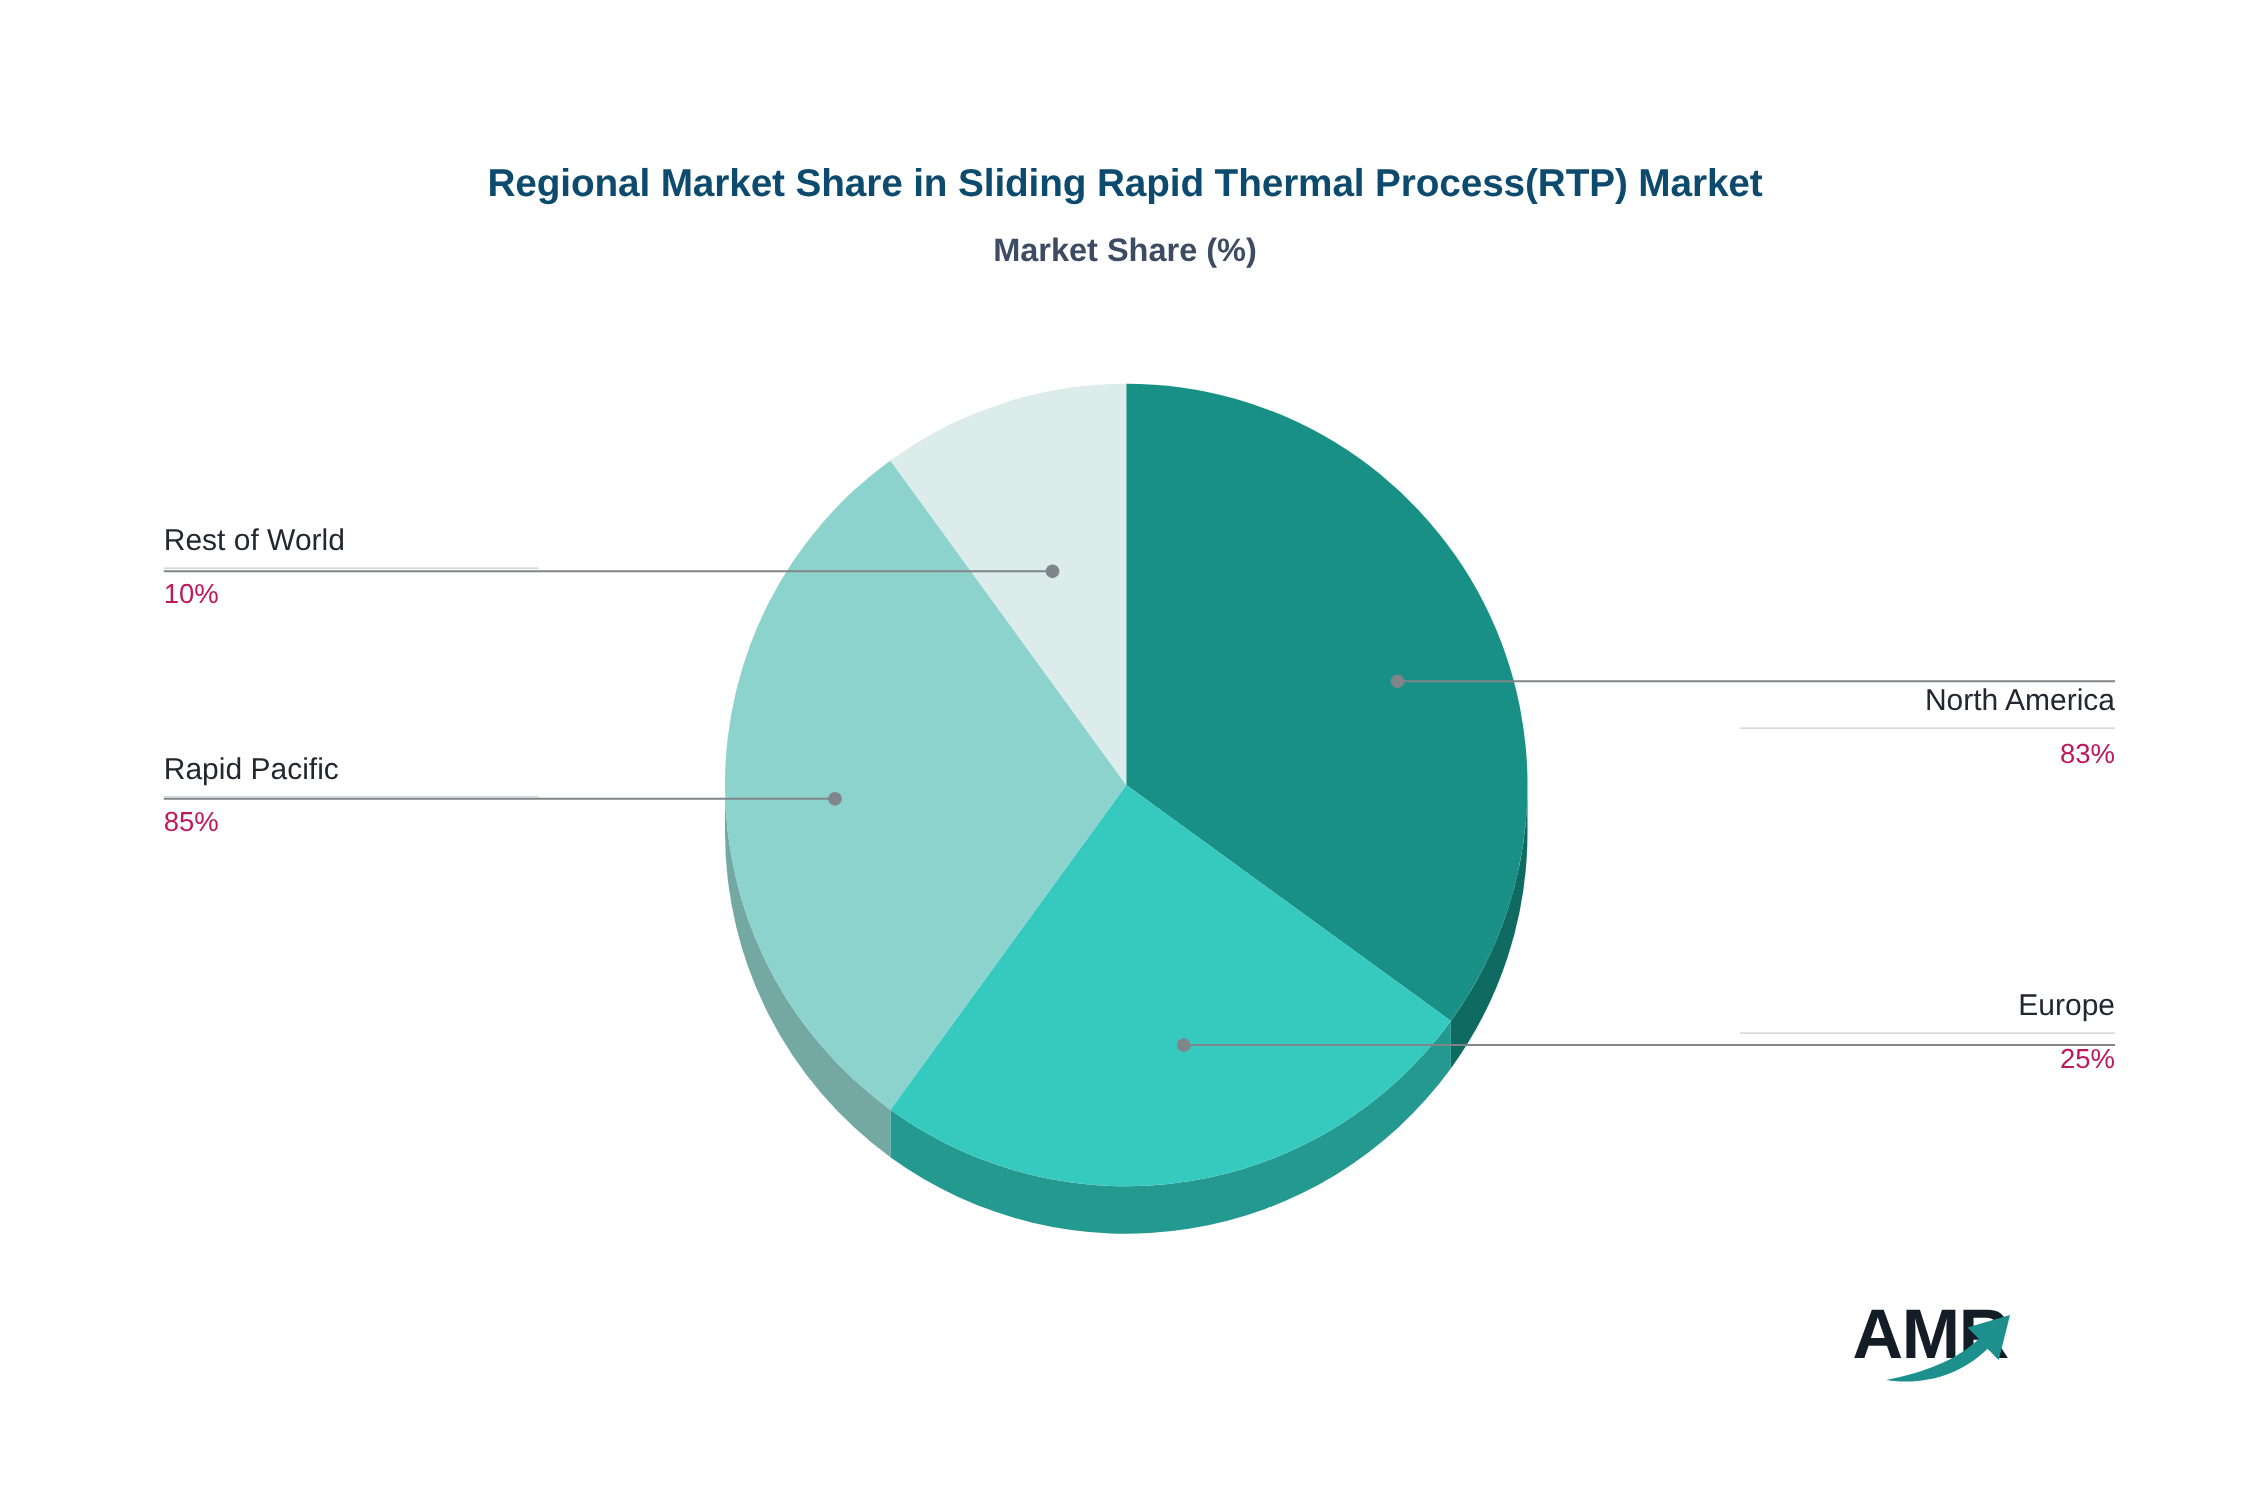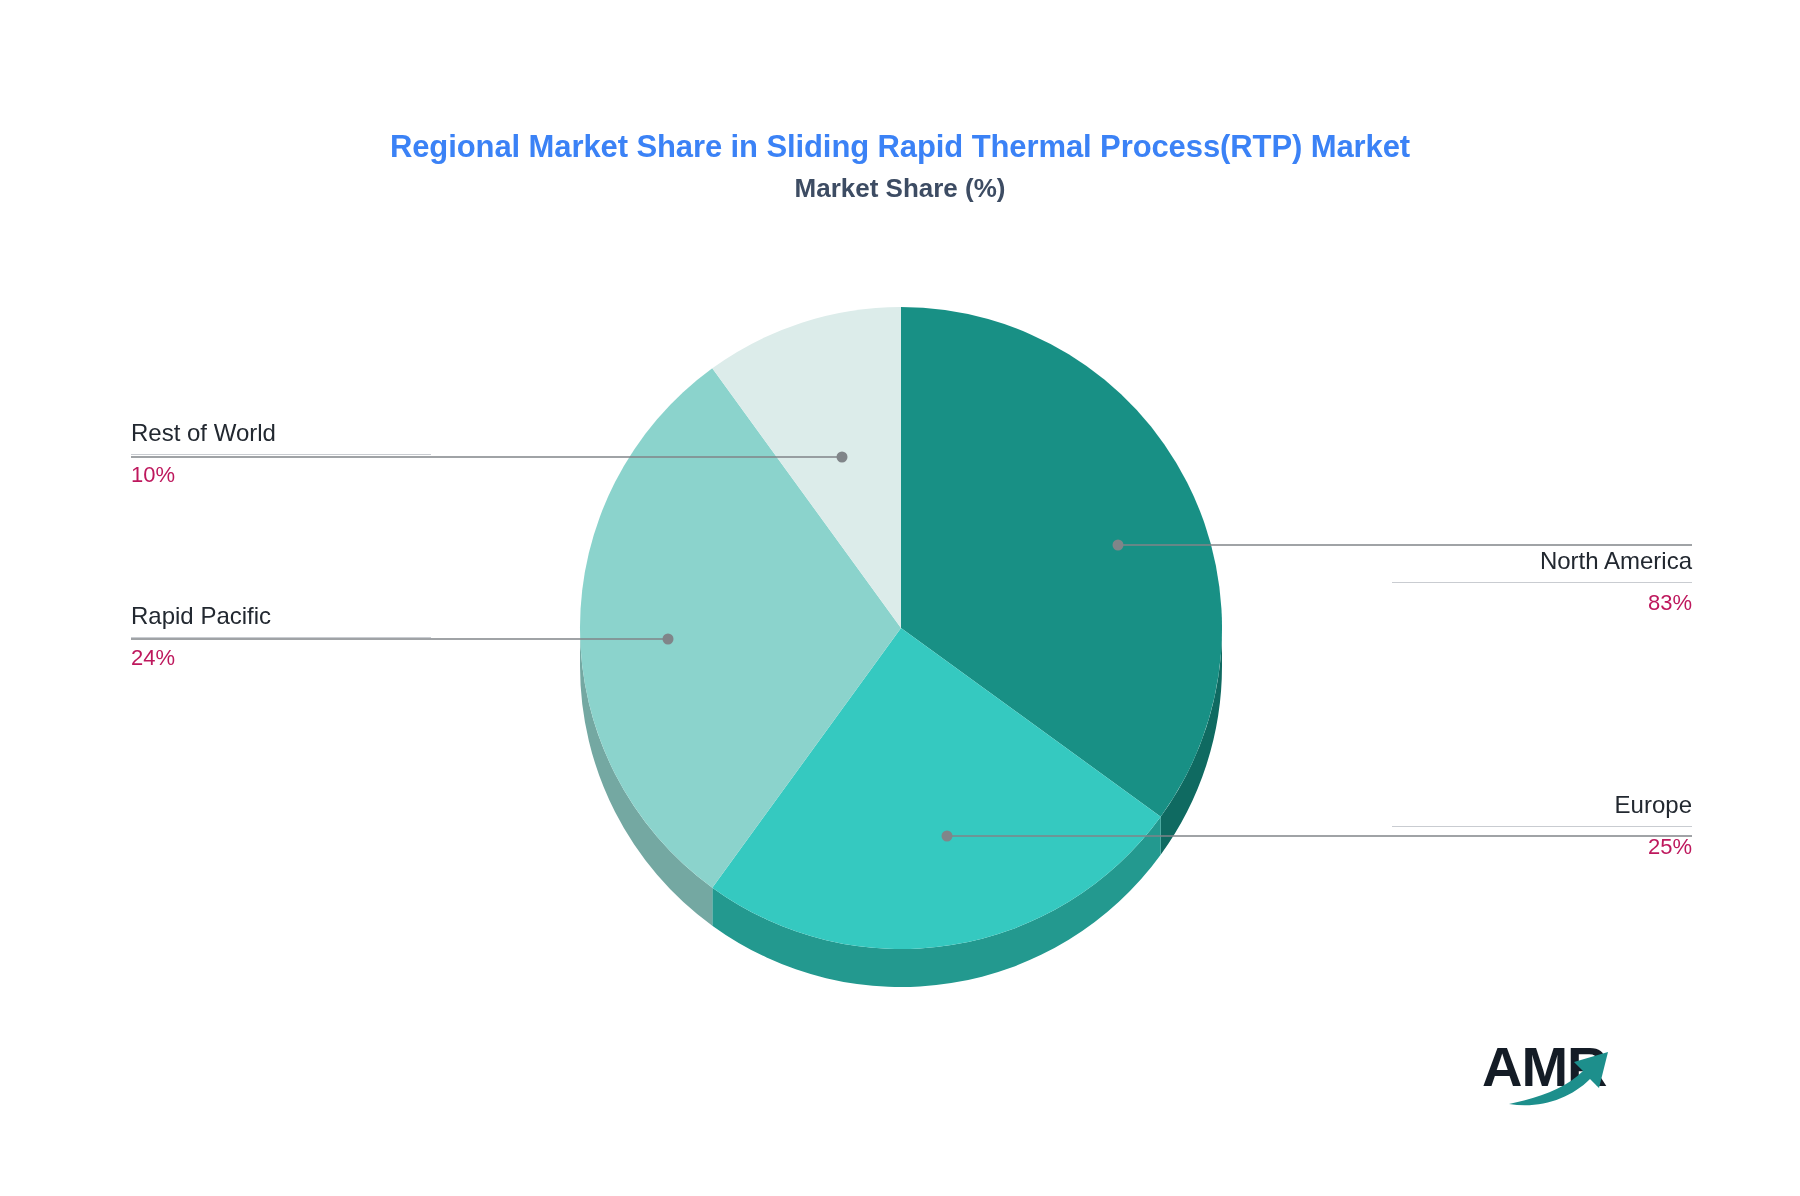--- a/index.html
+++ b/index.html
@@ -29,27 +29,27 @@
     position: absolute;
     left: 0;
     top: 128px;
     width: 1800px;
     text-align: center;
     pointer-events: none;
   }
   .chart-title {
     font-size: 31px;
     font-weight: bold;
-    color: #3b82f6;
+    color: #0c4a6e;
     letter-spacing: -0.1px;
     line-height: 1.2;
     white-space: nowrap;
   }
   .chart-subtitle {
-    margin-top: 8px;
+    margin-top: 20px;
     font-size: 26px;
     font-weight: bold;
     color: #3d4c63;
     line-height: 1.2;
   }
 
   
   .pie-wrap {
     position: absolute;
     left: 0;
@@ -149,21 +149,21 @@
 
   <div class="label-group left" style="left:131px; top:418px;">
     <div class="label-name">Rest of World</div>
     <div class="label-rule"></div>
     <div class="label-value">10%</div>
   </div>
 
   <div class="label-group left" style="left:131px; top:601px;">
     <div class="label-name">Rapid Pacific</div>
     <div class="label-rule"></div>
-    <div class="label-value">24%</div>
+    <div class="label-value">85%</div>
   </div>
 
   <div class="label-group right" style="left:1392px; top:508px;margin-top:38px;">
     <div class="label-name">North America</div>
     <div class="label-rule"></div>
     <div class="label-value">83%</div>
   </div>
 
   <div class="label-group right" style="left:1392px; top:790px;">
     <div class="label-name">Europe</div>

